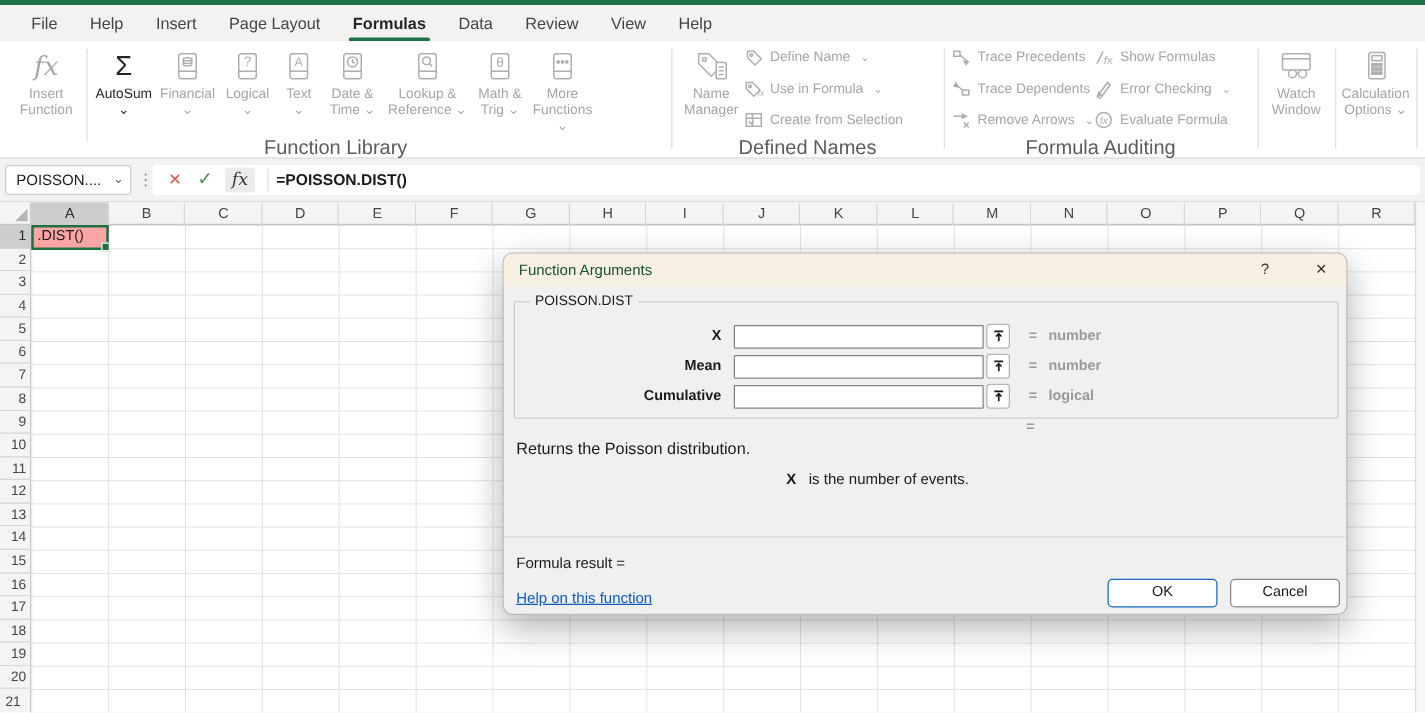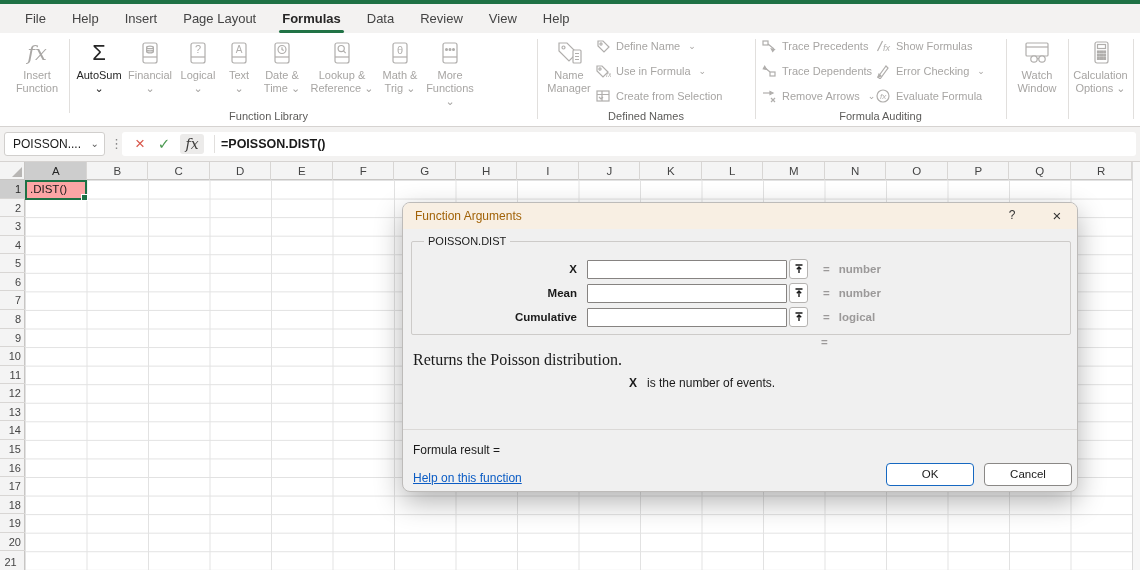--- a/index.html
+++ b/index.html
@@ -9,21 +9,21 @@
   
   .accent { position:absolute; left:0; top:0; width:1140px; height:4px; background:#1E7145; }
   .menubar { position:absolute; left:0; top:4px; width:1140px; height:29px; background:#F3F2F1; display:flex; align-items:stretch; padding-left:12px; }
   .mtab { position:relative; padding:0 13px; line-height:29px; font-size:13px; color:#444; cursor:default; }
   .mtab.active { font-weight:700; color:#262626; }
   .mtab.active::after { content:""; position:absolute; left:10px; right:10px; bottom:0; height:3px; background:#217346; border-radius:2px; }
 
   
   .ribbon { position:absolute; left:0; top:33px; width:1140px; height:94px; background:#fff; border-bottom:1px solid #D6D3D1; }
   .grp { position:absolute; top:0; height:94px; }
-  .grp-label { position:absolute; left:0; right:0; top:77px; text-align:center; font-size:11px; color:#5C5B59; }
+  .grp-label { position:absolute; left:0; right:0; top:77px; text-align:center; font-size:16px; color:#5C5B59; }
   .vsep { position:absolute; top:6px; height:80px; width:1px; background:#E1DFDD; }
   .bigbtn { display:inline-flex; flex-direction:column; align-items:center; padding-top:5px; vertical-align:top; }
   .bigbtn .islot { height:30px; display:flex; align-items:center; justify-content:center; }
   .bigbtn .blabel { margin-top:1px; font-size:11px; line-height:13px; text-align:center; white-space:pre-line; color:#A7A5A3; }
   .bigbtn.on .blabel { color:#262626; }
   .glyph-fx { font-family:"DejaVu Serif","Liberation Serif",serif; font-style:italic; font-size:21px; color:#A9A7A5; }
   .glyph-sigma { font-size:22px; color:#262626; line-height:1; }
   .fl-flex { display:flex; align-items:flex-start; padding-left:8px; }
   .insep { width:1px; height:74px; background:#E1DFDD; margin:6px 3px 0 3px; }
   .rrow { position:absolute; height:20px; display:flex; align-items:center; font-size:11px; color:#A7A5A3; white-space:nowrap; }
@@ -57,33 +57,33 @@
   .rowh.sel { background:#CDCDCD; color:#262626; }
   .cells { position:absolute; left:25px; top:18px; width:1107px; height:390px; background-color:#fff;
     background-image:linear-gradient(to right,#E2E2E2 1px,transparent 1px),linear-gradient(to bottom,#E2E2E2 1px,transparent 1px);
     background-size:61.5px 18.5714px; }
   .gutter { position:absolute; left:1132px; top:0; width:8px; height:408px; background:#F7F7F7; border-left:1px solid #DADADA; }
   .acell { position:absolute; left:25px; top:18px; width:62px; height:19.5px; background:#fca5a5; border:2px solid #1E7145; font-size:11.5px; color:#1a1a1a; line-height:15px; padding-left:3px; }
   .acell::after { content:""; position:absolute; right:-3px; bottom:-3px; width:5px; height:5px; background:#1E7145; border:1px solid #fff; }
 
   
   .dialog { position:absolute; left:402px; top:202px; width:676px; height:290px; background:#F0F0F0; border:1px solid #BDBBB9; border-radius:8px; box-shadow:0 10px 28px rgba(0,0,0,.30); z-index:10; font-size:12px; color:#1a1a1a; }
-  .dlg-title { height:26px; background:#F8EFE3; border-radius:7px 7px 0 0; display:flex; align-items:center; padding-left:12px; font-size:12px; color:#a16207; }
+  .dlg-title { height:26px; background:#F8EFE3; border-radius:7px 7px 0 0; display:flex; align-items:center; padding-left:12px; font-size:12px; color:#14532d; }
   .dlg-help { position:absolute; left:600px; top:5px; width:18px; text-align:center; font-size:12px; color:#333; }
   .dlg-close { position:absolute; left:644px; top:4px; width:20px; text-align:center; font-size:15px; color:#333; }
   .fnbox { position:absolute; left:8px; top:32px; width:660px; height:100px; border:1px solid #CDCBC9; border-radius:2px; }
   .fnbox legend { font-size:11px; color:#1a1a1a; margin-left:12px; padding:0 4px; }
   .frow { position:absolute; left:0; height:20px; display:flex; align-items:center; }
   .frow label { width:165px; text-align:right; font-size:11.5px; font-weight:700; margin-right:10px; }
   .frow input { width:200px; height:19px; border:1px solid #868381; background:#fff; font-size:12px; padding:0 3px; border-radius:1px; }
   .rngbtn { width:19px; height:20px; margin-left:2px; background:#fff; border:1px solid #B5B3B1; border-radius:3px; display:flex; align-items:center; justify-content:center; padding:0; }
   .eq { margin-left:15px; color:#9B9999; font-weight:700; font-size:11.5px; }
   .ftype { margin-left:9px; color:#9B9999; font-weight:600; font-size:11.5px; }
   .dlg-eq { position:absolute; left:418px; top:133px; color:#9B9999; font-weight:700; font-size:11.5px; }
-  .dlg-desc { position:absolute; left:10px; top:148px; font-size:16px;font-family:Liberation Serif, serif; }
+  .dlg-desc { position:absolute; left:10px; top:148px; font-size:13px; }
   .dlg-arg { position:absolute; left:226px; top:173px; font-size:12px; }
   .dlg-arg b { margin-right:10px; }
   .dlg-div { position:absolute; left:0; top:226px; width:674px; height:1px; background:#DBD9D7; }
   .dlg-result { position:absolute; left:10px; top:240px; font-size:12px; }
   .dlg-link { position:absolute; left:10px; top:268px; font-size:12px; color:#0B5CC4; text-decoration:underline; cursor:pointer; }
   .dbtn { position:absolute; top:260px; width:88px; height:23px; background:#fff; border:1px solid #8A8886; border-radius:4px; font-size:11.5px; color:#1a1a1a; text-align:center; line-height:21px; }
   .dbtn.ok { left:483px; border:1.5px solid #1668C1; }
   .dbtn.cancel { left:581px; }
 </style>
 </head>

